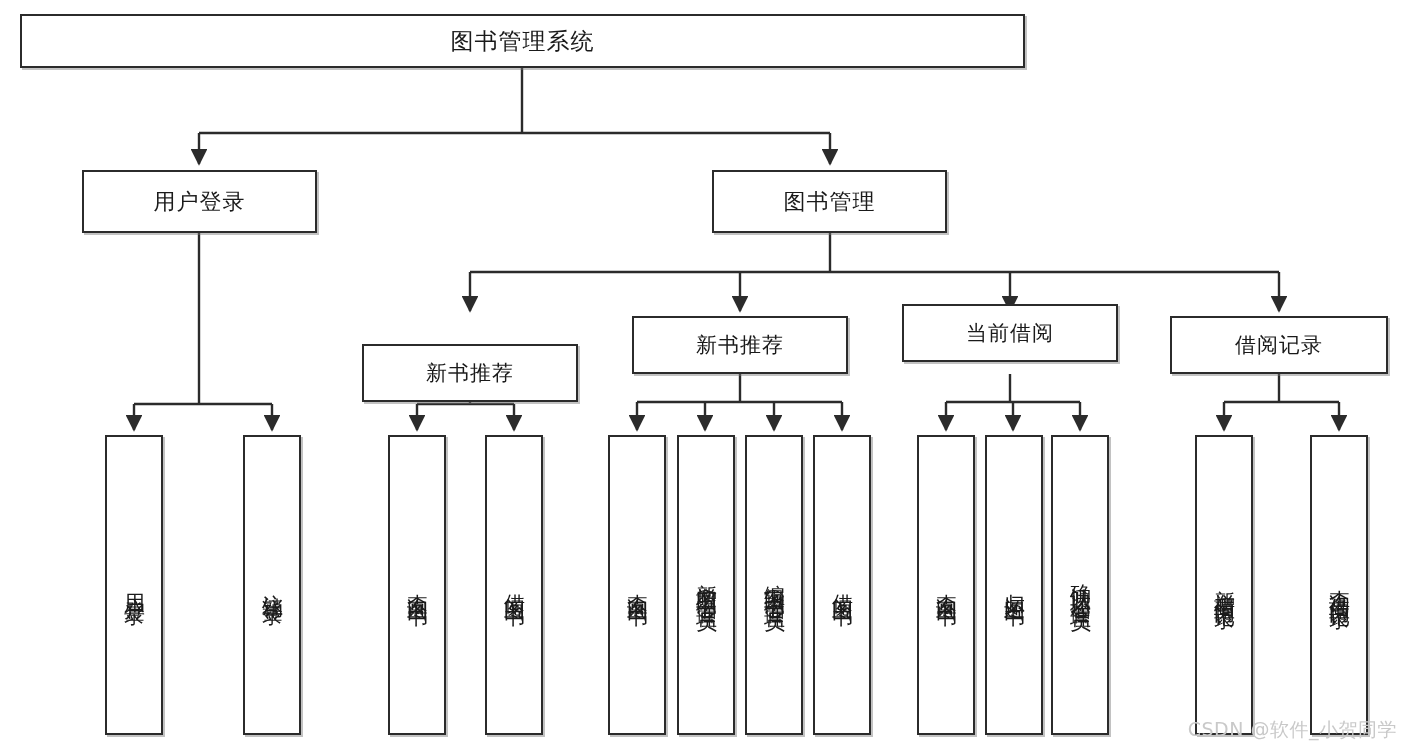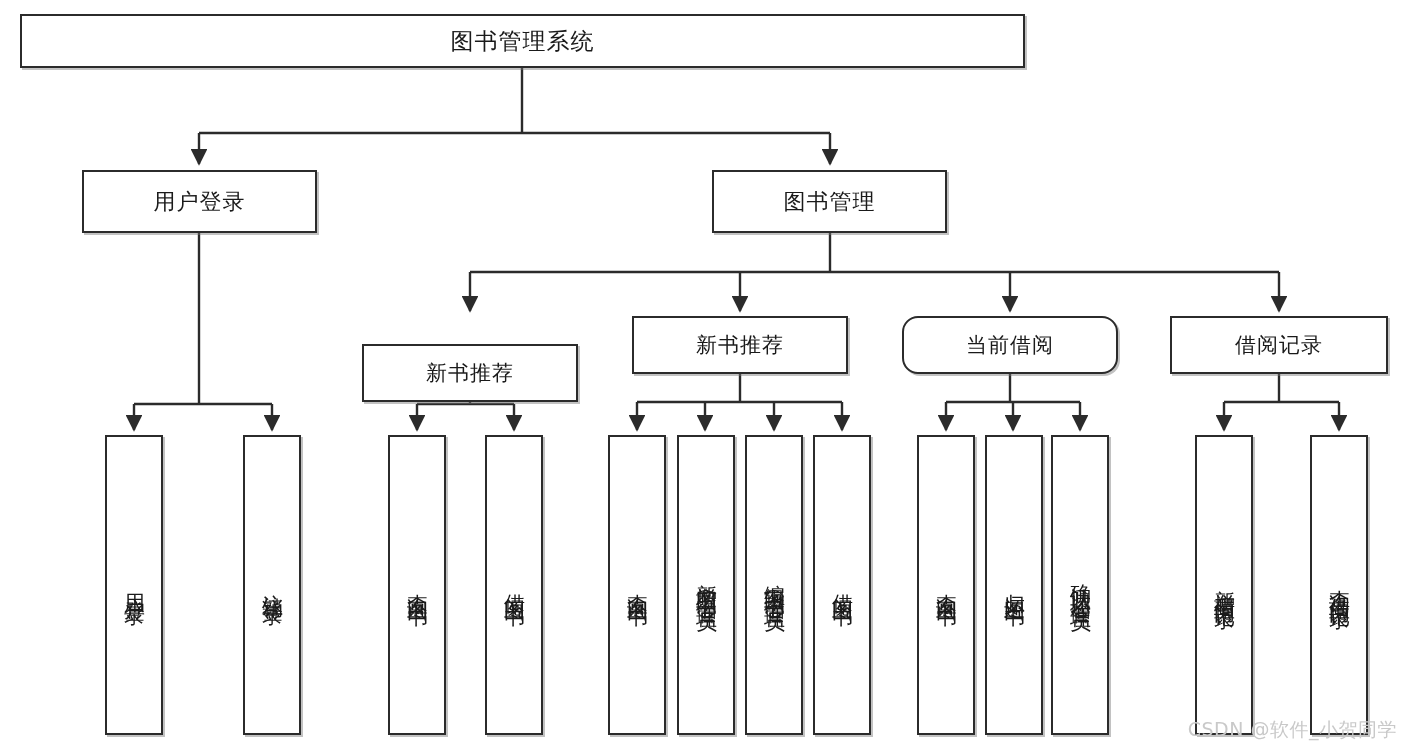--- a/index.html
+++ b/index.html
@@ -137,21 +137,21 @@
   <div class="node node-l2" style="left:712px; top:170px; width:235px; height:63px;text-align:center;">
     <span>图书管理</span>
   </div>
 
   <div class="node node-l3" style="left:362px; top:316px; width:216px; height:58px;margin-top:28px;">
     <span>新书推荐</span>
   </div>
   <div class="node node-l3" style="left:632px; top:316px; width:216px; height:58px;">
     <span>新书推荐</span>
   </div>
-  <div class="node node-l3" style="left:902px; top:316px; width:216px; height:58px;border-radius:16px;">
+  <div class="node node-l3" style="left:902px; top:304px; width:216px; height:58px;">
     <span>当前借阅</span>
   </div>
   <div class="node node-l3" style="left:1170px; top:316px; width:218px; height:58px;">
     <span>借阅记录</span>
   </div>
 
   <div class="node node-leaf" style="left:105px; top:435px; width:58px; height:300px;">
     <span class="vtext">用户登录</span>
   </div>
   <div class="node node-leaf" style="left:243px; top:435px; width:58px; height:300px;">

